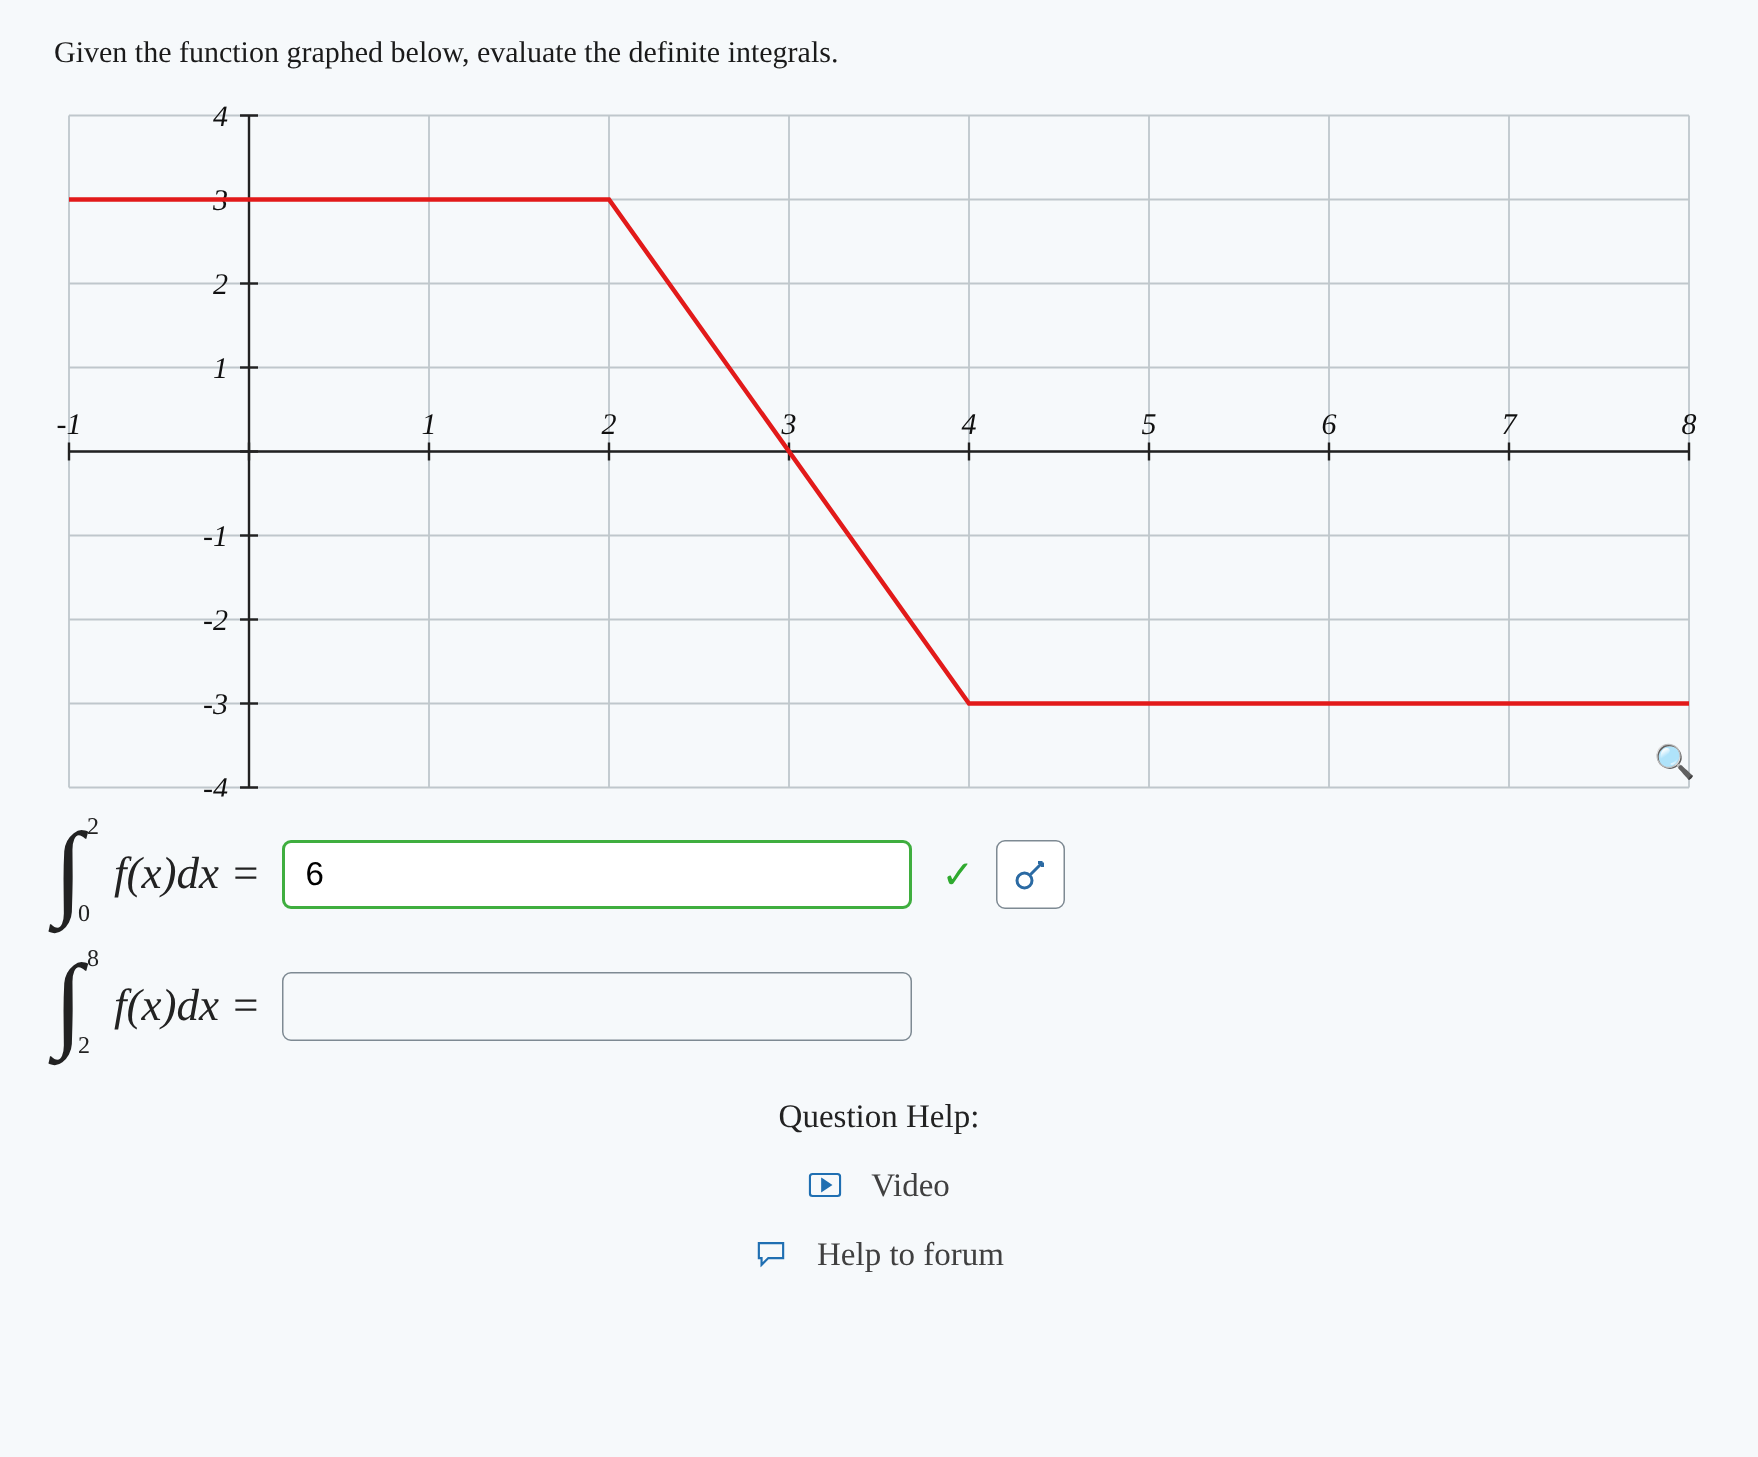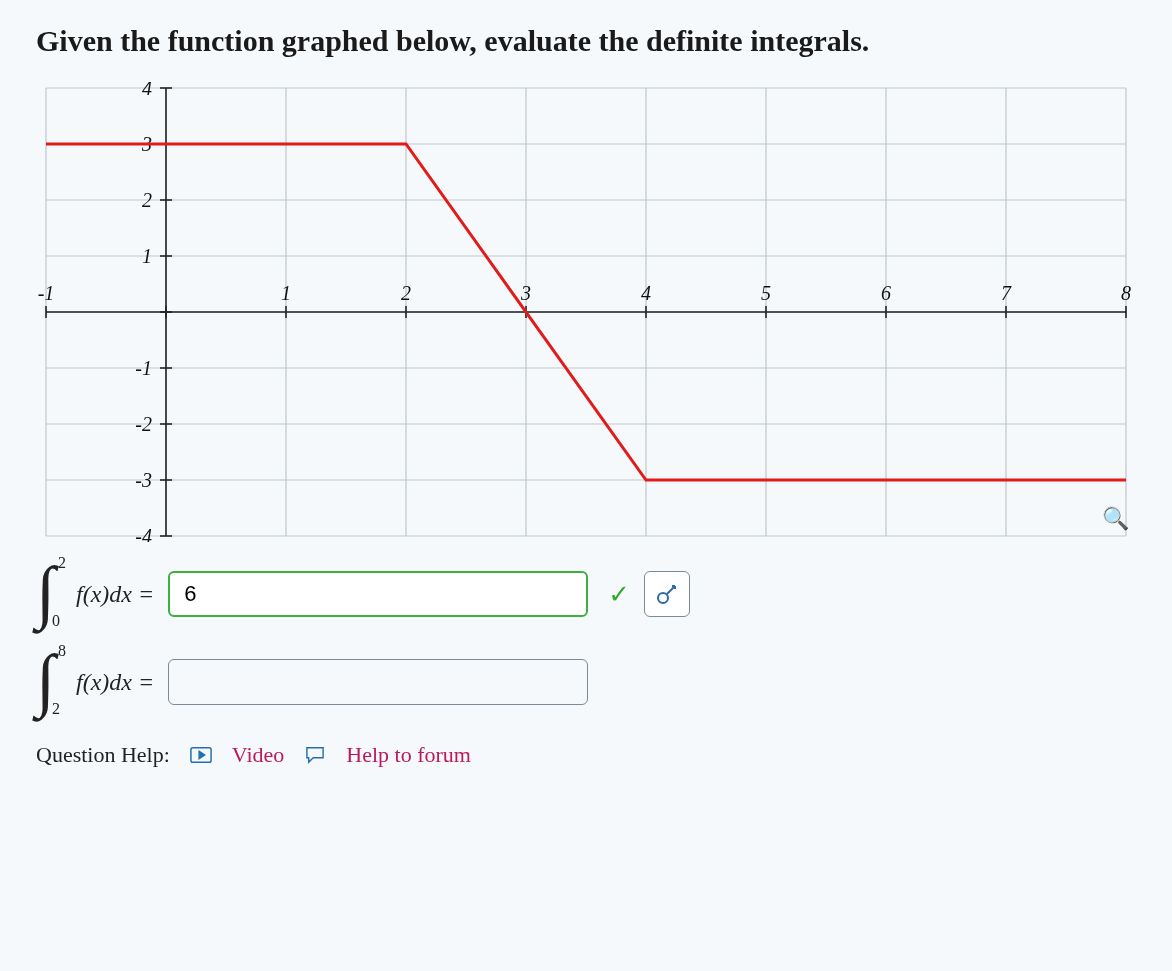--- a/index.html
+++ b/index.html
@@ -3,22 +3,22 @@
   <meta charset="utf-8">
   <style>
     * { box-sizing: border-box; margin: 0; padding: 0; }
     body {
       font-family: Georgia, 'Times New Roman', serif;
       background: #f6f9fb;
       padding: 24px 36px;
       color: #222;
     }
     .prompt {
-      font-size: 30px;
-      font-weight: 700;
+      font-size: 20px;
+      font-weight: 400;
       margin-bottom: 24px;
       color: #1a1a1a;
     }
     .chart-wrap {
       position: relative;
       width: 1100px;
       height: 460px;
       margin-bottom: 20px;
     }
     .chart-wrap svg { display: block; }
@@ -47,21 +47,21 @@
       display: flex; align-items: center; gap: 14px;
     }
     .integral-math {
       font-size: 30px; font-family: Georgia, serif;
       display: flex; align-items: center;
     }
     .int-symbol { position: relative; display: inline-block; width: 30px; height: 64px; }
     .int-glyph  { font-size: 70px; line-height: 0; position: absolute; left: 0; top: 30px; }
     .int-upper  { position: absolute; left: 22px; top: -8px; font-size: 16px; }
     .int-lower  { position: absolute; left: 16px; top: 50px; font-size: 16px; }
-    .int-body   { margin-left: 10px; font-style: italic; font-size: 24px; }
+    .int-body   { margin-left: 10px; font-style: italic; font-size: 30px; }
 
     .answer-box {
       font-size: 22px; padding: 8px 14px;
       border-radius: 6px; min-width: 420px; height: 46px;
       outline: none; font-family: Arial, sans-serif;
     }
     .answer-box.correct { border: 2px solid #3fae3f; background: #fff; }
     .answer-box.blank   { border: 1.3px solid #7e8a93; background: #f6f9fb; }
 
     .check { color: #2faa2f; font-size: 26px; margin-left: 6px; }
@@ -69,23 +69,24 @@
     .toolbtn {
       width: 46px; height: 46px; border: 1.3px solid #7e8a93;
       border-radius: 6px; background: #fff;
       display: inline-flex; align-items: center; justify-content: center;
     }
     .toolbtn svg { width: 24px; height: 24px; }
 
     .help-row {
       display: flex; align-items: center; gap: 20px;
       font-size: 22px;
+      flex-direction: column;
     }
     .help-label { color: #222; }
-    .help-link { color: #be185d; display: inline-flex; align-items: center; gap: 20px; cursor: pointer; justify-content: center; }
+    .help-link { color: #404040; display: inline-flex; align-items: center; gap: 20px; cursor: pointer; justify-content: center; }
     .help-link .mini-icon { width: 22px; height: 18px; }
   </style>
 </head>
 <body>
 
 <div class="prompt">Given the function graphed below, evaluate the definite integrals.</div>
 
 <div class="chart-wrap">
   <svg id="chart-svg" viewBox="0 0 1100 460">
       <line x1="10" y1="454" x2="10" y2="6" class="grid-line"></line>

